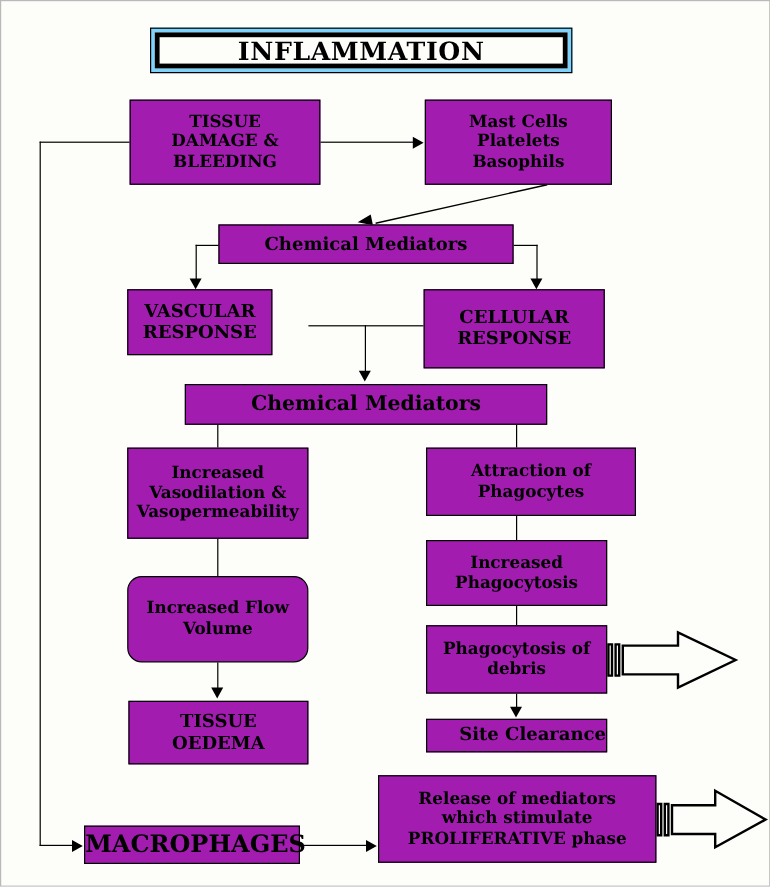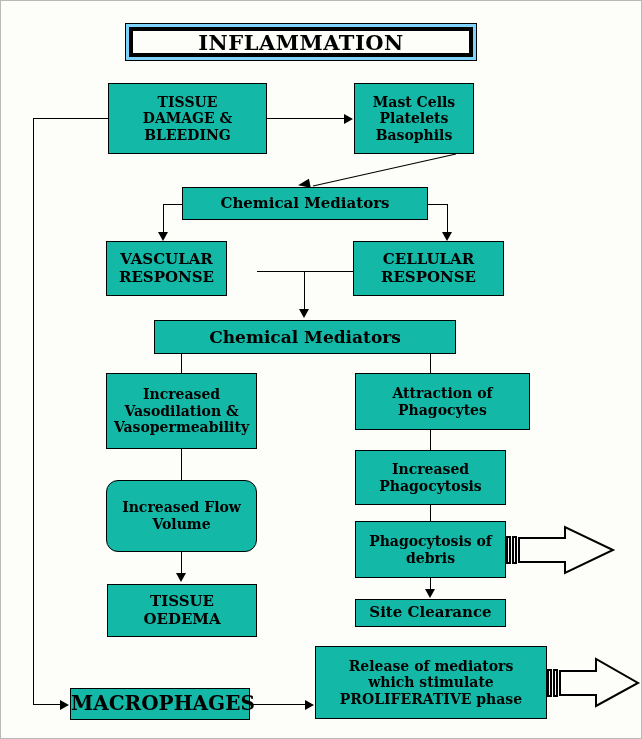--- a/index.html
+++ b/index.html
@@ -15,21 +15,21 @@
     box-sizing: border-box;
     border: 1px solid #b9b9b9;
     overflow: hidden;
     font-family: "DejaVu Serif", "Liberation Serif", serif;
     color: #000;
   }
   .box {
     position: absolute;
     box-sizing: border-box;
     border: 1px solid #000;
-    background: #14b8a6;
+    background: #a21caf;
     display: flex;
     align-items: center;
     justify-content: center;
     text-align: center;
     font-weight: bold;
     line-height: 1.18;
     z-index: 3;
   }
   .box .lbl { display: block; width: 100%; }
   
@@ -94,40 +94,40 @@
   </div>
 
   <div class="box" style="left:107px; top:82px; width:159px; height:71px; font-size:14px;">
     <span class="lbl">
       <span>TISSUE</span><br>
       <span>DAMAGE &amp;</span><br>
       <span>BLEEDING</span>
     </span>
   </div>
 
-  <div class="box" style="left:353px; top:82px; width:120px; height:71px; font-size:14px;">
+  <div class="box" style="left:353px; top:82px; width:156px; height:71px; font-size:14px;">
     <span class="lbl">
       <span>Mast Cells</span><br>
       <span>Platelets</span><br>
       <span>Basophils</span>
     </span>
   </div>
 
   <div class="box" style="left:181px; top:186px; width:246px; height:33px; font-size:15px;">
     <span class="lbl">Chemical Mediators</span>
   </div>
 
   <div class="box" style="left:105px; top:240px; width:121px; height:55px; font-size:15px;">
     <span class="lbl">
       <span>VASCULAR</span><br>
       <span>RESPONSE</span>
     </span>
   </div>
 
-  <div class="box" style="left:352px; top:240px; width:151px; height:55px; font-size:15px;">
+  <div class="box" style="left:352px; top:240px; width:151px; height:66px; font-size:15px;">
     <span class="lbl">
       <span>CELLULAR</span><br>
       <span>RESPONSE</span>
     </span>
   </div>
 
   <div class="box" style="left:153px; top:319px; width:302px; height:34px; font-size:17px;">
     <span class="lbl">Chemical Mediators</span>
   </div>
 
@@ -168,21 +168,21 @@
   </div>
 
   <div class="box" style="left:354px; top:520px; width:151px; height:57px; font-size:14px;">
     <span class="lbl">
       <span>Phagocytosis of</span><br>
       <span>debris</span>
     </span>
   </div>
 
   <div class="box clip-box" style="left:354px; top:598px; width:151px; height:28px; font-size:15px; align-items:flex-start;">
-    <span class="lbl" style="margin-top:4px;">Site Clearance</span>
+    <span class="lbl" style="margin-top:4px;text-align:right;">Site Clearance</span>
   </div>
 
   <div class="box" style="left:69px; top:687px; width:180px; height:32px; font-size:20px;">
     <span class="lbl">MACROPHAGES</span>
   </div>
 
   <div class="box" style="left:314px; top:645px; width:232px; height:73px; font-size:14px;">
     <span class="lbl">
       <span>Release of mediators</span><br>
       <span>which stimulate</span><br>

